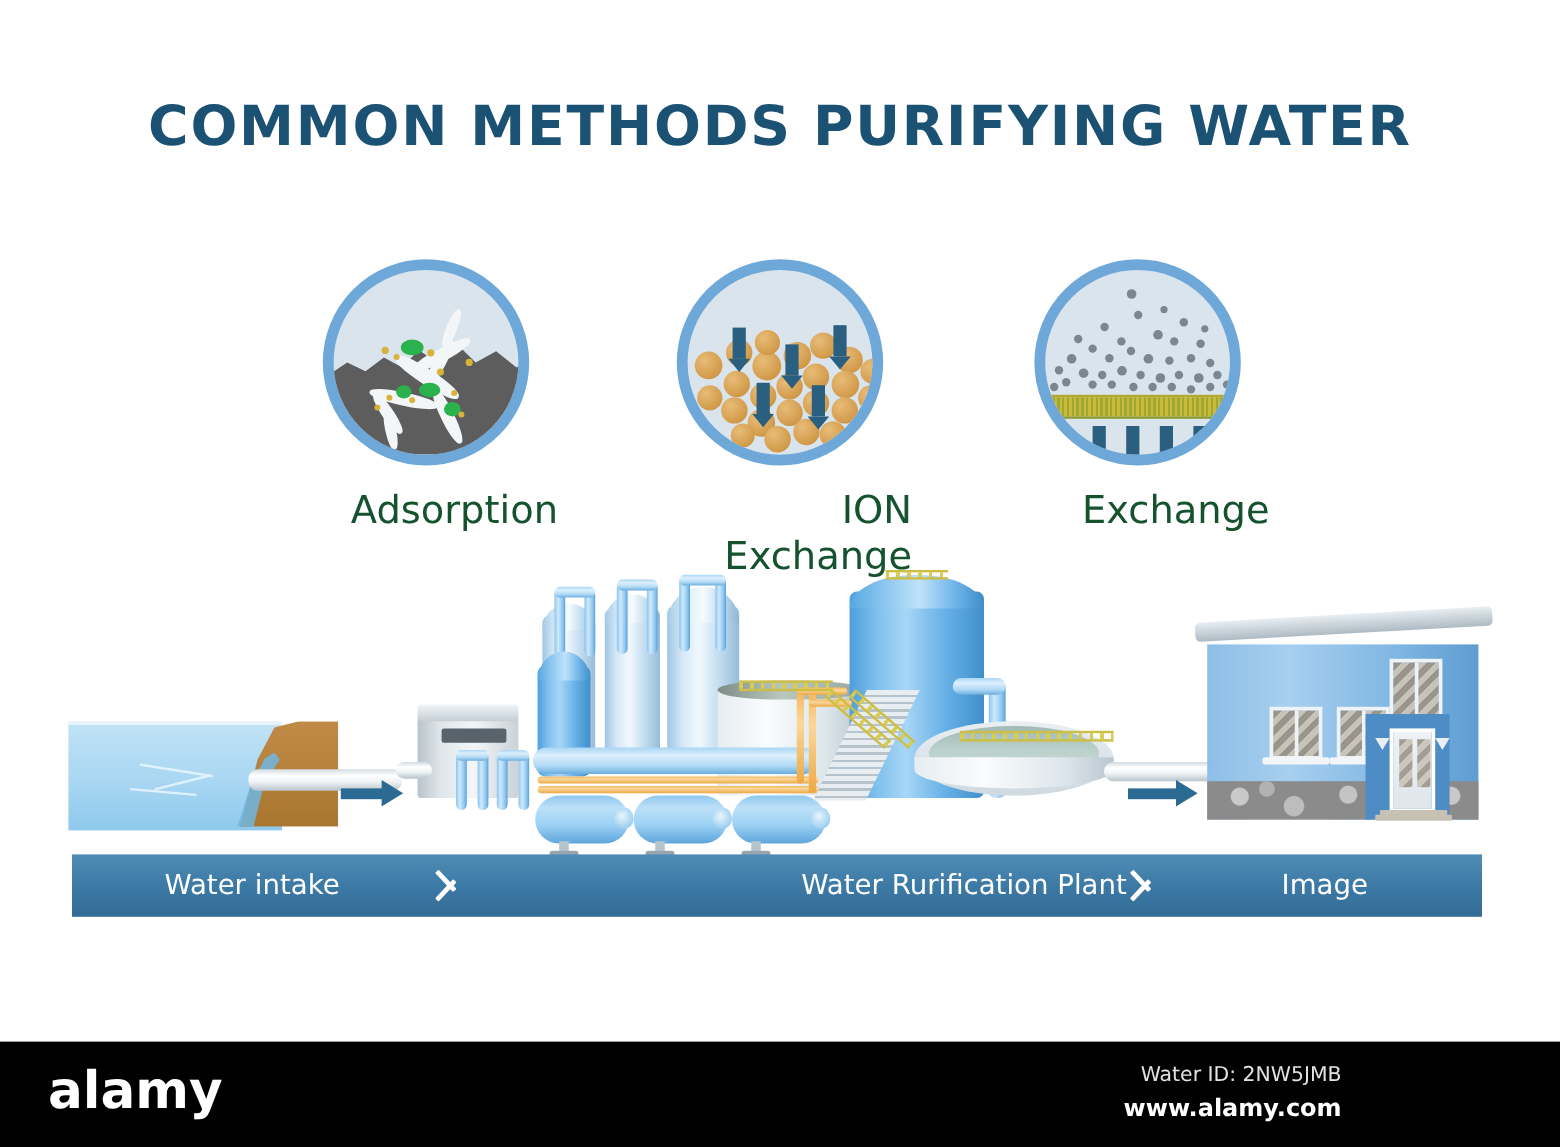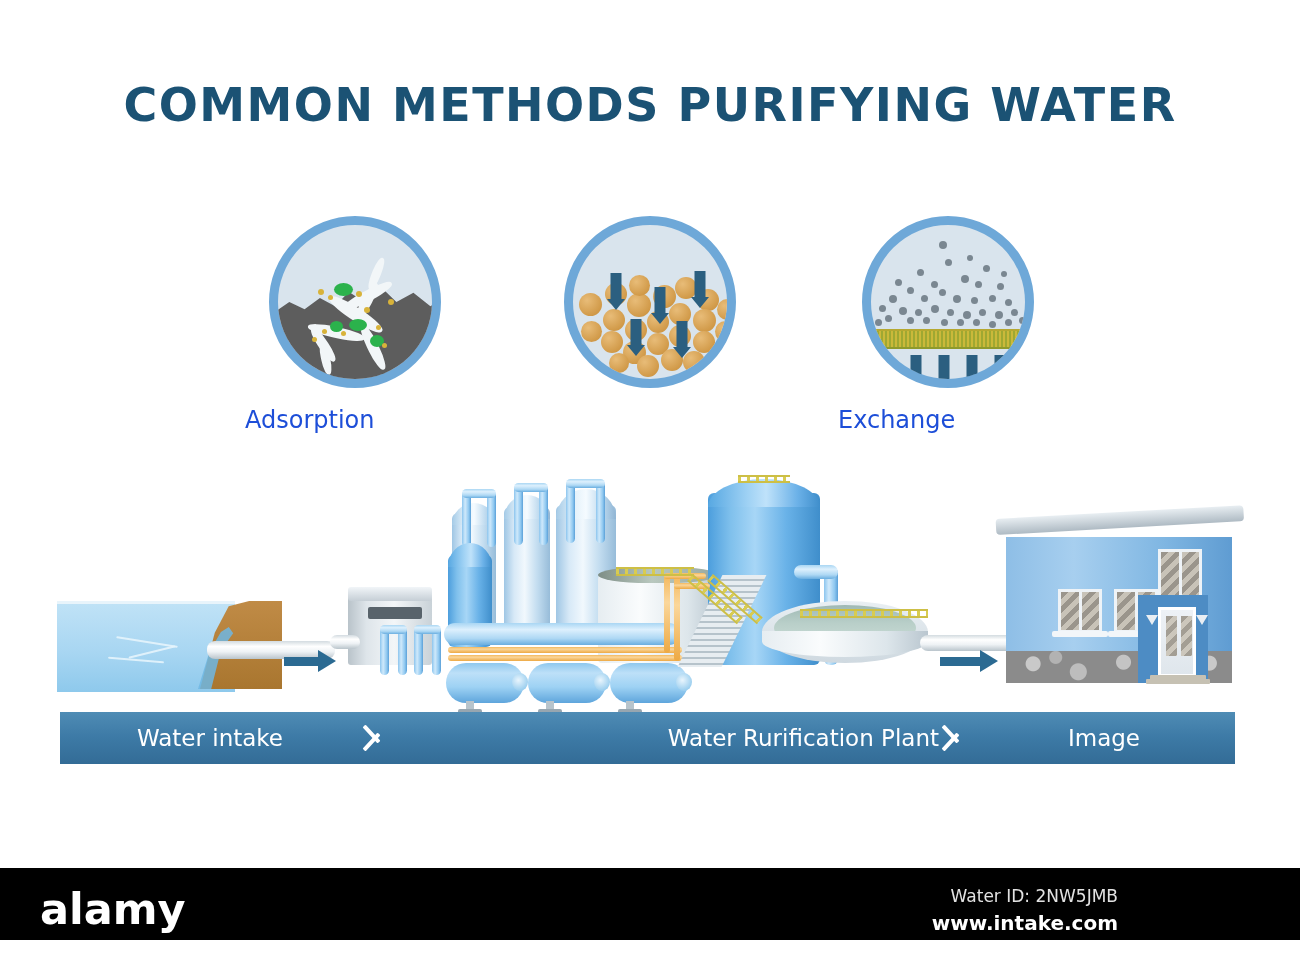--- a/index.html
+++ b/index.html
@@ -43,23 +43,23 @@
     position: absolute;
     inset: 0;
     border-radius: 50%;
     border: 9px solid #6ea8d8;
     background: #d9e4ed;
     box-sizing: border-box;
     overflow: hidden;
   }
   .method-label {
     margin-top: 18px;
-    text-align: left;
-    font-size: 24px;
-    color: #1d4ed8;
+    text-align: right;
+    font-size: 32px;
+    color: #14532d;
     font-family: "DejaVu Sans", sans-serif;
   }
 
   
   .ads-rock {
     position: absolute; left:-4px; bottom:0; width: 170px; height: 104px;
     background: #5d5d5d;
     clip-path: polygon(0% 36%, 9% 26%, 18% 33%, 27% 22%, 36% 30%, 44% 16%,
                        53% 26%, 62% 10%, 72% 26%, 82% 17%, 92% 30%, 100% 22%,
                        100% 100%, 0% 100%);
@@ -371,21 +371,21 @@
     background: #ffffff;
     border-radius: 1px;
   }
   .chev::before { top: 12px; transform: rotate(47deg); transform-origin: left center; }
   .chev::after  { bottom: 12px; transform: rotate(-47deg); transform-origin: left center; }
 
   
   #watermark {
     position: absolute;
     left: 0; top: 868px;
-    width: 1300px; height: 72px;
+    width: 1300px; height: 88px;
     background: #000000;
   }
   #wm-logo {
     position: absolute;
     left: 40px; top: 16px;
     color: #ffffff;
     font-size: 43px;
     font-weight: bold;
     font-family: "DejaVu Sans", sans-serif;
   }
@@ -486,20 +486,21 @@
       <div class="arr" style="left:54px; top:94px; width:18px; height:38px;">
         <div class="shaft" style="top:0; width:11px; height:26px;"></div>
         <div class="head" style="top:26px;"></div>
       </div>
       <div class="arr" style="left:100px;top:96px; width:18px; height:38px;">
         <div class="shaft" style="top:0; width:11px; height:26px;"></div>
         <div class="head" style="top:26px;"></div>
       </div>
     </div>
   </div>
+  <div class="method-label">ION Exchange</div>
 </div>
 
 <div class="method" style="left:838px;">
   <div class="circle-wrap">
     <div class="circle-ring">
       <div class="mem-particle" style="left:68px; top:16px; width:8px; height:8px;"></div>
       <div class="mem-particle" style="left:74px; top:34px; width:7px; height:7px;"></div>
       <div class="mem-particle" style="left:112px;top:40px; width:7px; height:7px;"></div>
       <div class="mem-particle" style="left:46px; top:44px; width:7px; height:7px;"></div>
       <div class="mem-particle" style="left:24px; top:54px; width:7px; height:7px;"></div>
@@ -700,14 +701,14 @@
   </div>
   <div class="chev"></div>
   <div class="banner-seg" style="flex:0 0 262px;">
     <span>Image</span>
   </div>
 </div>
 
 <div id="watermark">
   <div id="wm-logo">alamy</div>
   <div id="wm-id">Water ID: 2NW5JMB</div>
-  <div id="wm-url">www.intake.com</div>
+  <div id="wm-url">www.alamy.com</div>
 </div>
 
 </body></html>

